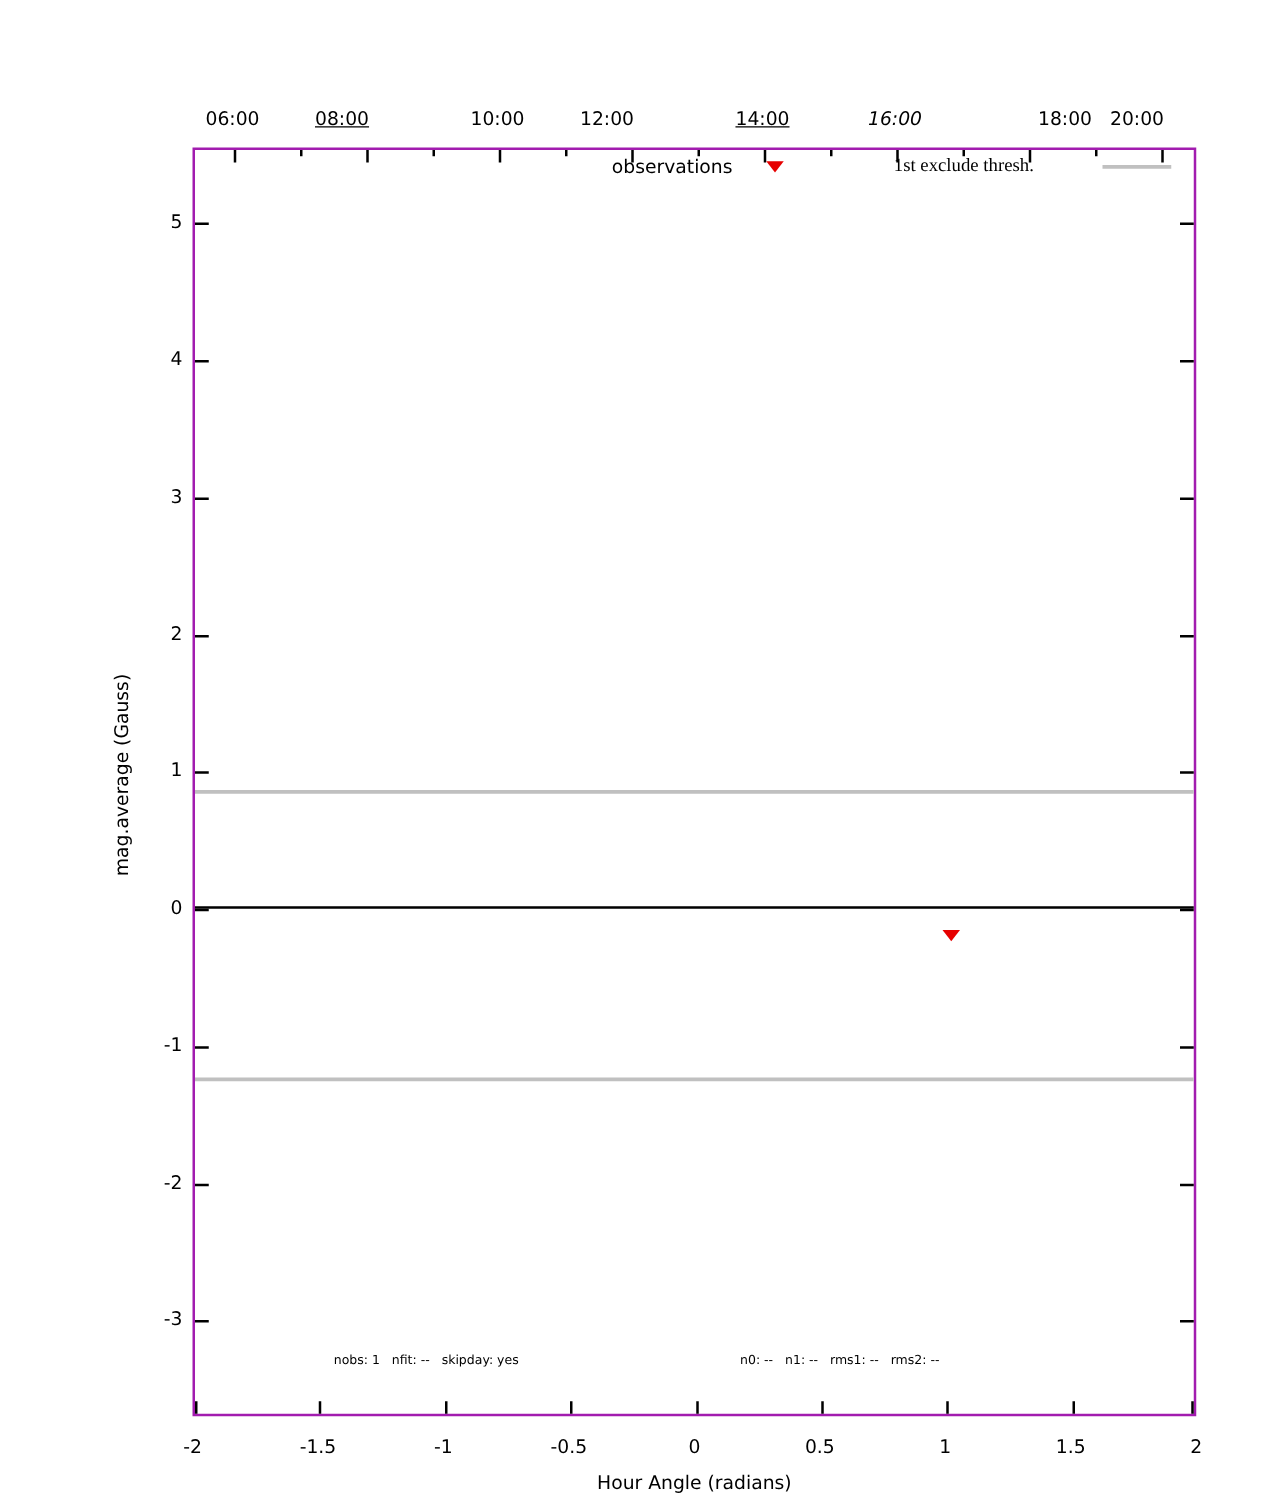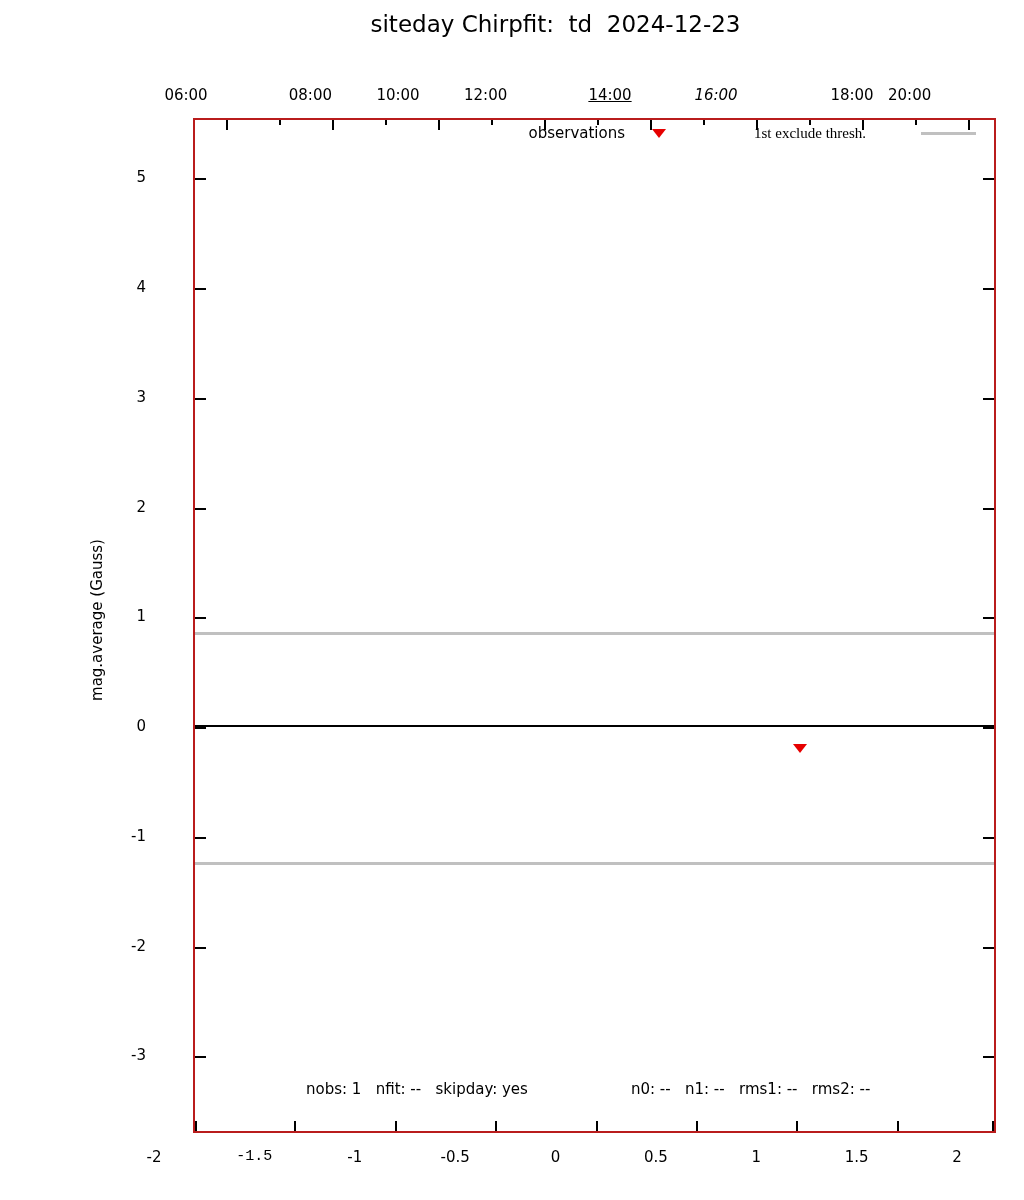--- a/index.html
+++ b/index.html
@@ -13,85 +13,85 @@
     left:154px;top:11px;width:803px;text-align:center;
     font-size:23px;line-height:27px;white-space:pre;color:#000;
   }
   #top-axis-label{
     left:154px;top:57px;width:803px;text-align:center;
     font-size:15px;line-height:18px;
   }
   .tick-label{font-size:15px;line-height:18px;white-space:pre;}
   #plot{
     left:154px;top:118px;width:803px;height:1015px;
-    border:2px solid #b91c1c;box-sizing:border-box;margin-left:39px;
+    border:2px solid #a21caf;box-sizing:border-box;
   }
   .hline{position:absolute;left:0;width:799px;}
   #zero-line{height:2px;background:#000000;}
   .thresh{height:3px;}
   .tri-down{
     position:absolute;width:0;height:0;
     border-left:7px solid transparent;border-right:7px solid transparent;
     border-top:9px solid #e60000;
   }
   .legend-text{position:absolute;font-size:15px;line-height:18px;white-space:pre;}
-  .stats{position:absolute;font-size:15px;line-height:18px;white-space:pre;}
+  .stats{position:absolute;font-size:10px;line-height:18px;white-space:pre;}
   #y-axis-label{
     left:-53px;top:609px;width:300px;height:22px;text-align:center;
     font-size:15px;line-height:22px;
     transform:rotate(-90deg);
   }
   #x-axis-label{
     left:154px;top:1177px;width:803px;text-align:center;
     font-size:15px;line-height:18px;
   }
 </style>
 </head>
 <body>
 
 <div id="canvas">
 
-  <div id="chart-title" class="abs">siteday Chirpfit:  td  2024-12-23</div>
 
 
   <div id="top-tick-labels">
       <div class="tick-label" style="position: absolute; left: 146px; top: 86px; width: 80px; text-align: center;">06:00</div>
-      <div class="tick-label" style="position: absolute; left: 252px; top: 86px; width: 80px; text-align: right;">08:00</div>
+      <div class="tick-label" style="position: absolute; left: 252px; top: 86px; width: 80px; text-align: left; text-decoration: underline;">08:00</div>
       <div class="tick-label" style="position: absolute; left: 358px; top: 86px; width: 80px; text-align: center;">10:00</div>
       <div class="tick-label" style="position: absolute; left: 464px; top: 86px; width: 80px; ">12:00</div>
       <div class="tick-label" style="position: absolute; left: 570px; top: 86px; width: 80px; text-align: center; text-decoration: underline;">14:00</div>
       <div class="tick-label" style="position: absolute; left: 676px; top: 86px; width: 80px; text-align: center; font-style: italic;">16:00</div>
       <div class="tick-label" style="position: absolute; left: 812px; top: 86px; width: 80px; text-align: center;">18:00</div>
       <div class="tick-label" style="position: absolute; left: 888px; top: 86px; width: 80px; text-align: left;">20:00</div>
     </div>
   <div id="y-tick-labels">
       <div class="tick-label" style="position: absolute; left: 66px; top: 168.25px; width: 80px; text-align: right;">5</div>
       <div class="tick-label" style="position: absolute; left: 66px; top: 278px; width: 80px; text-align: right;">4</div>
       <div class="tick-label" style="position: absolute; left: 66px; top: 387.75px; width: 80px; text-align: right;">3</div>
       <div class="tick-label" style="position: absolute; left: 66px; top: 497.5px; width: 80px; text-align: right;">2</div>
       <div class="tick-label" style="position: absolute; left: 66px; top: 607.25px; width: 80px; text-align: right;">1</div>
       <div class="tick-label" style="position: absolute; left: 66px; top: 717px; width: 80px; text-align: right;">0</div>
       <div class="tick-label" style="position: absolute; left: 66px; top: 826.75px; width: 80px; text-align: right;">-1</div>
       <div class="tick-label" style="position: absolute; left: 66px; top: 936.5px; width: 80px; text-align: right;">-2</div>
       <div class="tick-label" style="position: absolute; left: 66px; top: 1046.25px; width: 80px; text-align: right;">-3</div>
     </div>
   <div id="x-tick-labels">
       <div class="tick-label" style="position: absolute; left: 114px; top: 1148px; width: 80px; text-align: center;">-2</div>
-      <div class="tick-label" style="position: absolute; left: 214.375px; top: 1148px; width: 80px; text-align: center; font-family: Liberation Mono, monospace;">-1.5</div>
+      <div class="tick-label" style="position: absolute; left: 214.375px; top: 1148px; width: 80px; text-align: center;">-1.5</div>
       <div class="tick-label" style="position: absolute; left: 314.75px; top: 1148px; width: 80px; text-align: center;">-1</div>
       <div class="tick-label" style="position: absolute; left: 415.125px; top: 1148px; width: 80px; text-align: center;">-0.5</div>
       <div class="tick-label" style="position: absolute; left: 515.5px; top: 1148px; width: 80px; text-align: center;">0</div>
       <div class="tick-label" style="position: absolute; left: 615.875px; top: 1148px; width: 80px; text-align: center;">0.5</div>
       <div class="tick-label" style="position: absolute; left: 716.25px; top: 1148px; width: 80px; text-align: center;">1</div>
       <div class="tick-label" style="position: absolute; left: 816.625px; top: 1148px; width: 80px; text-align: center;">1.5</div>
       <div class="tick-label" style="position: absolute; left: 917px; top: 1148px; width: 80px; text-align: center;">2</div>
     </div>
 
   <div id="y-axis-label" class="abs">mag.average (Gauss)</div>
 
+  <div id="x-axis-label" class="abs">Hour Angle (radians)</div>
 
   <div id="plot" class="abs">
 
     <div id="ticks">
         <div style="position: absolute; left: 31px; top: 0px; width: 2px; height: 10px; background: rgb(0, 0, 0);"></div>
         <div style="position: absolute; left: 137px; top: 0px; width: 2px; height: 10px; background: rgb(0, 0, 0);"></div>
         <div style="position: absolute; left: 243px; top: 0px; width: 2px; height: 10px; background: rgb(0, 0, 0);"></div>
         <div style="position: absolute; left: 349px; top: 0px; width: 2px; height: 10px; background: rgb(0, 0, 0);"></div>
         <div style="position: absolute; left: 455px; top: 0px; width: 2px; height: 10px; background: rgb(0, 0, 0);"></div>
         <div style="position: absolute; left: 561px; top: 0px; width: 2px; height: 10px; background: rgb(0, 0, 0);"></div>

